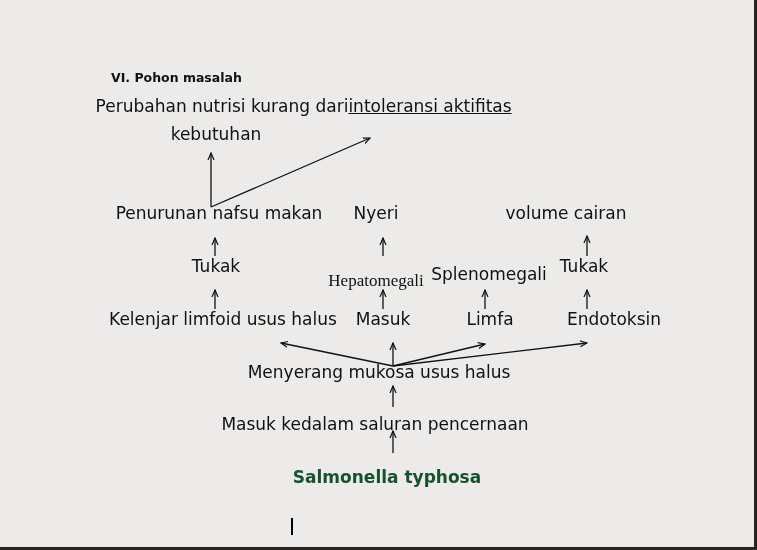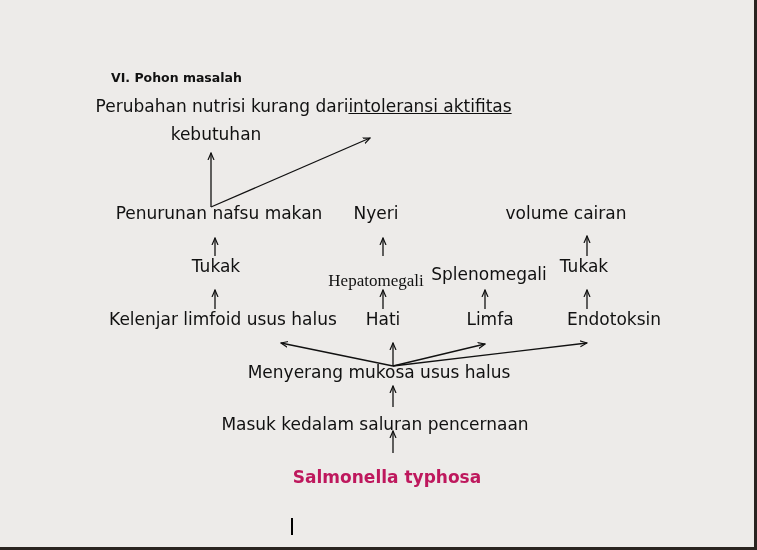--- a/index.html
+++ b/index.html
@@ -2,21 +2,21 @@
 <html><head>
 <meta charset="utf-8">
 <style>
   html, body { margin:0; padding:0; }
   body { width:757px; height:550px; background:#edebe9; position:relative; overflow:hidden; font-family:"DejaVu Sans", sans-serif; }
   .page { position:absolute; left:0; top:0; width:754px; height:547px; background:#edebe9; }
   .rborder { position:absolute; left:754px; top:0; width:3px; height:550px; background:#2a2420; }
   .bborder { position:absolute; left:0; top:547px; width:757px; height:3px; background:#2a2420; }
   .t { position:absolute; font-size:17px; color:#111; white-space:nowrap; transform:translateX(-50%); }
   .title { position:absolute; font-size:12.5px; font-weight:bold; color:#111; white-space:nowrap; }
-  .root { color:#be185d; font-weight:bold; }
+  .root { color:#14532d; font-weight:bold; }
   svg { position:absolute; left:0; top:0; }
   .cursor { position:absolute; left:291px; top:518px; width:2px; height:17px; background:#000; }
 </style>
 </head>
 <body>
 
 <div class="page">
   <div class="title" style="left:111px;top:70px;">VI.  Pohon masalah</div>
 
   <div class="t" style="left:222px;top:96px;">Perubahan nutrisi kurang dari</div>
@@ -27,21 +27,21 @@
 
   <div class="t" style="left:219px;top:203px;">Penurunan nafsu makan</div>
   <div class="t" style="left:376px;top:203px;">Nyeri</div>
 
   <div class="t" style="left:216px;top:256px;">Tukak</div>
   <div class="t" style="left:376px;top:271px;font-family:Liberation Serif, serif;">Hepatomegali</div>
   <div class="t" style="left:489px;top:256px;margin-top:8px;">Splenomegali</div>
   <div class="t" style="left:584px;top:256px;">Tukak</div>
 
   <div class="t" style="left:223px;top:309px;">Kelenjar limfoid usus halus</div>
-  <div class="t" style="left:383px;top:309px;">Hati</div>
+  <div class="t" style="left:383px;top:309px;">Masuk</div>
   <div class="t" style="left:490px;top:309px;">Limfa</div>
   <div class="t" style="left:614px;top:309px;">Endotoksin</div>
 
   <div class="t" style="left:375px;top:414px;">Masuk kedalam saluran pencernaan</div>
   <div class="t" style="left:379px;top:362px;">Menyerang mukosa usus halus</div>
   <div class="t root" style="left:387px;top:467px;">Salmonella typhosa</div>
 
   <svg width="757" height="550">
     <defs>
       <marker id="ah" markerWidth="8" markerHeight="8" refX="7" refY="4" orient="auto" markerUnits="userSpaceOnUse">

